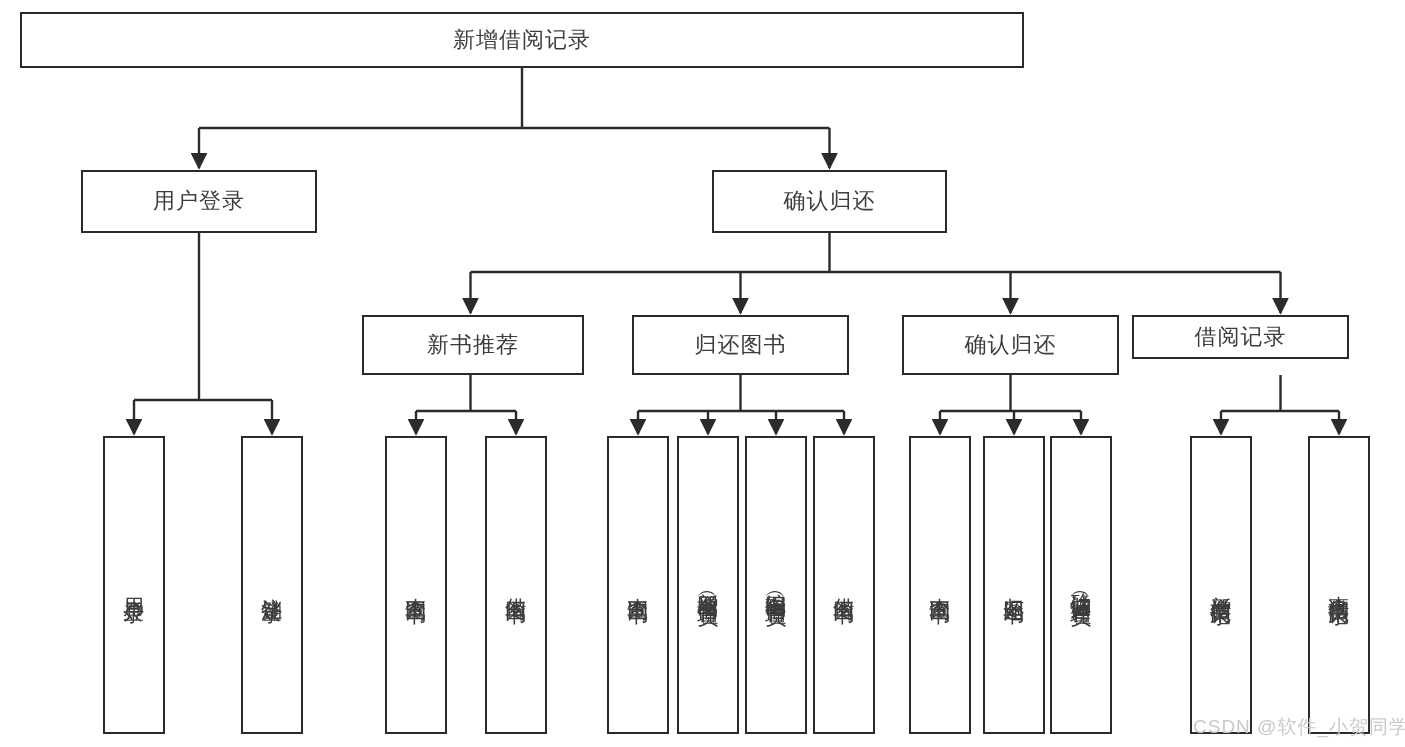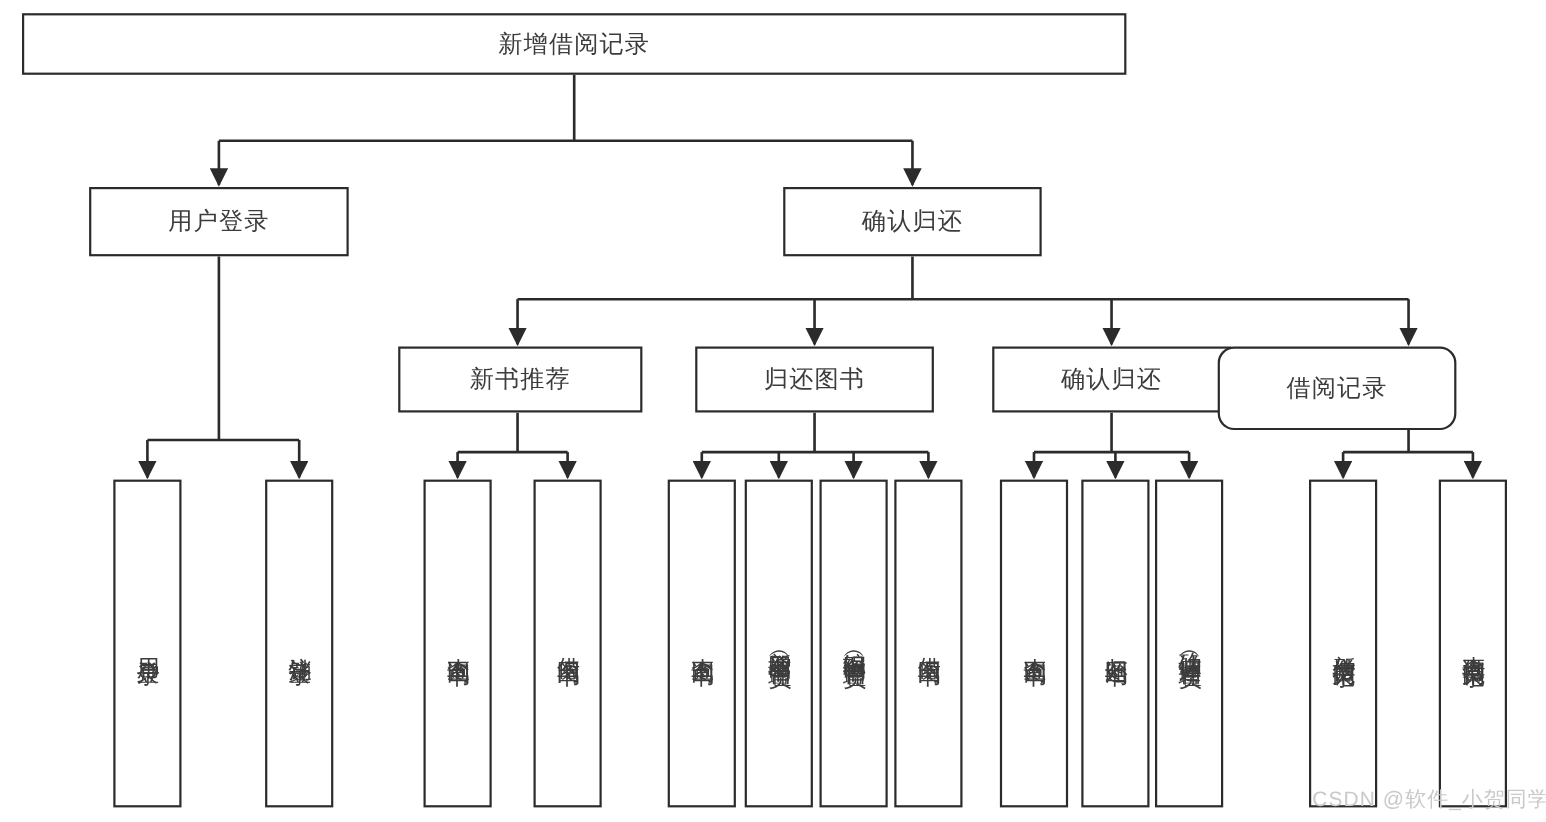--- a/index.html
+++ b/index.html
@@ -129,21 +129,21 @@
   <div id="level3-layer">
       <div class="node" style="left: 362px; top: 315px; width: 222px; height: 60px;">
         <span class="label">新书推荐</span>
       </div>
       <div class="node" style="left: 632px; top: 315px; width: 217px; height: 60px;">
         <span class="label">归还图书</span>
       </div>
       <div class="node" style="left: 902px; top: 315px; width: 217px; height: 60px;">
         <span class="label">确认归还</span>
       </div>
-      <div class="node" style="left: 1107px; top: 315px; width: 217px; height: 76px; border-radius: 15px;">
+      <div class="node" style="left: 1132px; top: 315px; width: 217px; height: 44px;">
         <span class="label">借阅记录</span>
       </div>
     </div>
   <div id="leaf-layer">
       <div class="node vertical" style="left: 103px; top: 436px; width: 62px; height: 298px;">
         <span class="label">用户登录</span>
       </div>
       <div class="node vertical" style="left: 241px; top: 436px; width: 62px; height: 298px;">
         <span class="label">注销登录</span>
       </div>

